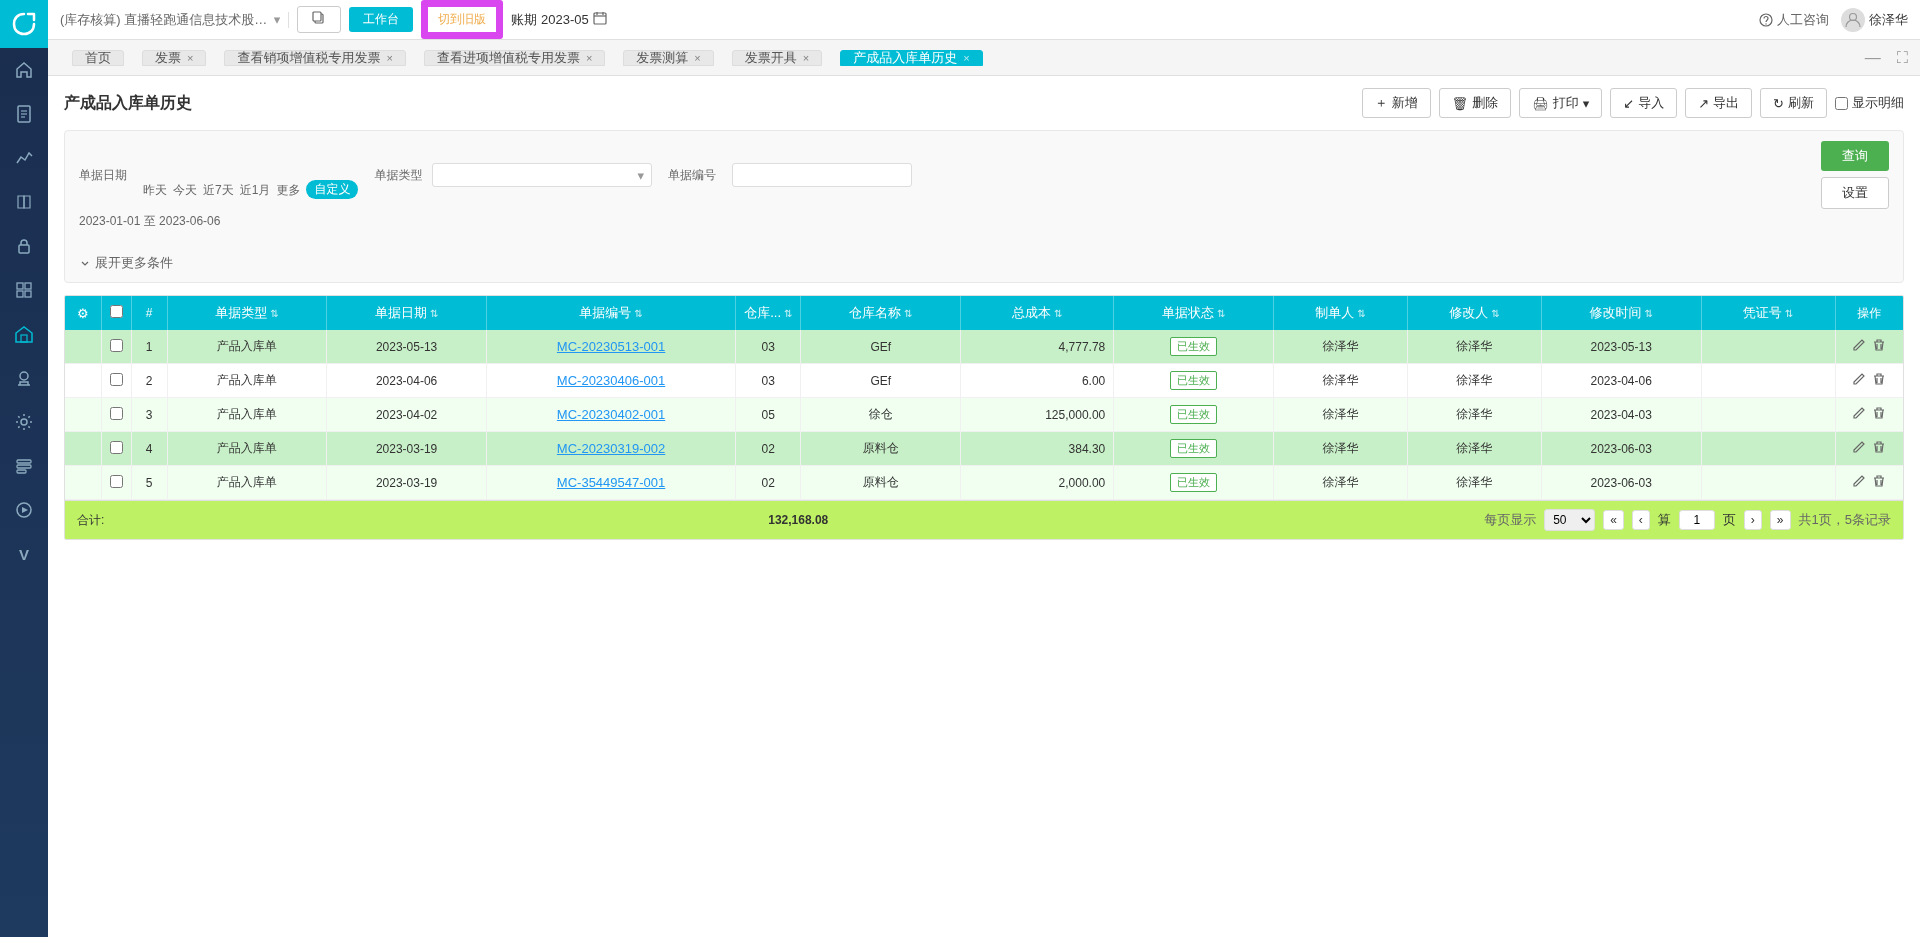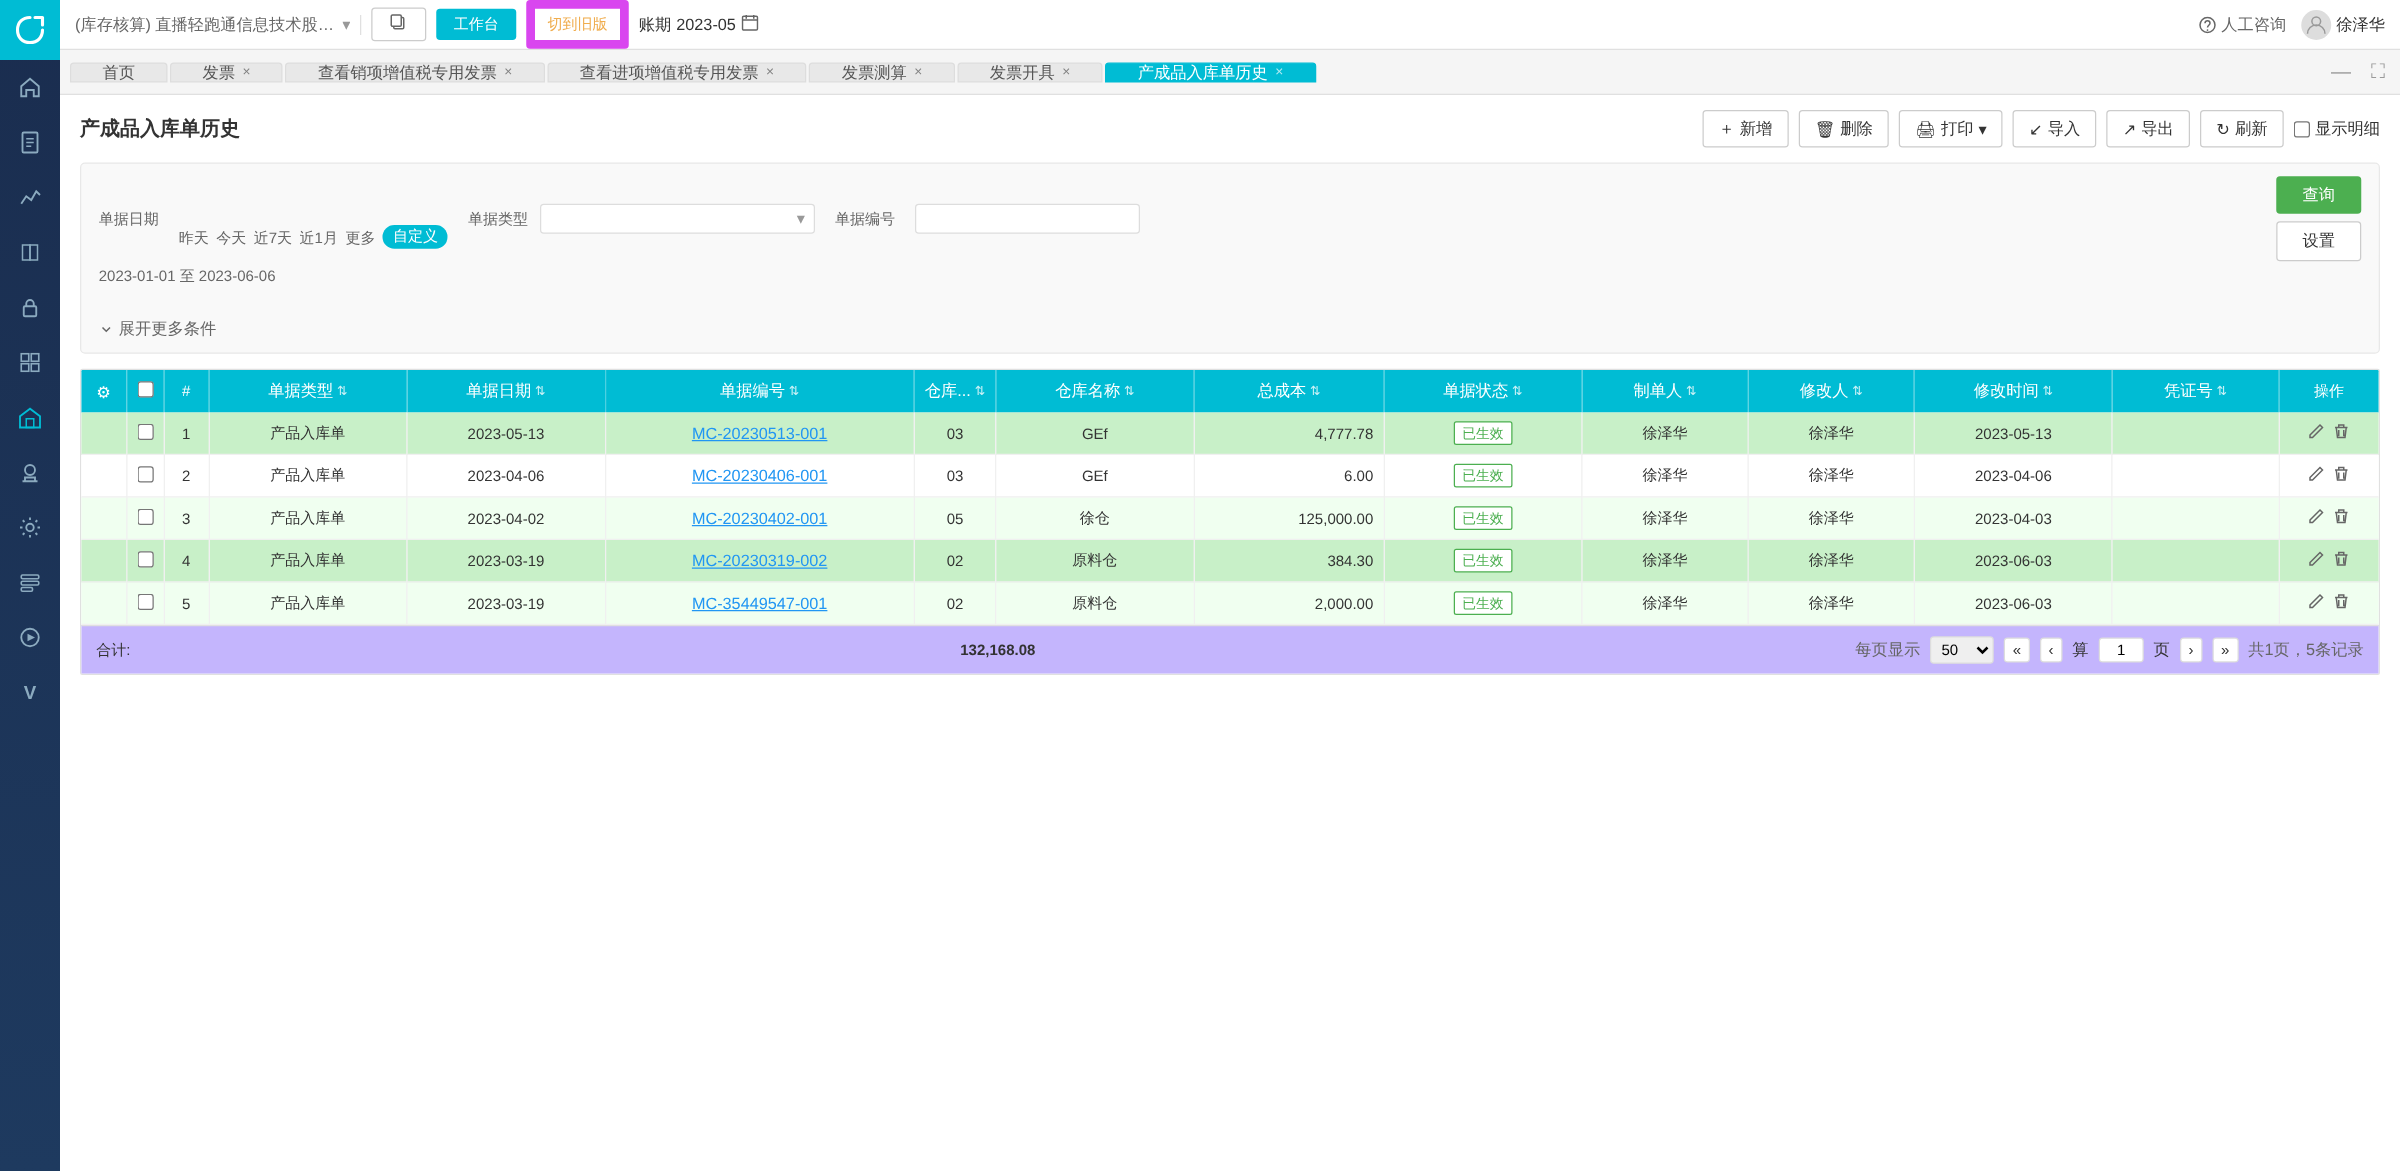--- a/index.html
+++ b/index.html
@@ -22,21 +22,21 @@
     .topbar-workbench { padding: 4px 14px; border-radius: 3px; background: #00bcd4; color: white; border: none; cursor: pointer; font-size: 12px; }
     .topbar-switch { padding: 4px 10px; border-radius: 3px; border: 7px solid #d946ef; background: white; color: #f0ad4e; cursor: pointer; font-size: 12px; }
     .topbar-period { font-size: 12px; color: #333; display: flex; align-items: center; gap: 4px; }
     .topbar-right { margin-left: auto; display: flex; align-items: center; gap: 12px; }
     .topbar-service { font-size: 12px; color: #666; display: flex; align-items: center; gap: 4px; cursor: pointer; }
     .topbar-user { font-size: 12px; color: #333; display: flex; align-items: center; gap: 4px; cursor: pointer; }
     .user-avatar { width: 24px; height: 24px; border-radius: 50%; background: #ddd; overflow: hidden; display: flex; align-items: center; justify-content: center; font-size: 10px; color: #666; }
 
     
     .tabbar { height: 36px; background: #f5f5f5; display: flex; align-items: center; padding: 0 8px; border-bottom: 1px solid #e0e0e0; flex-shrink: 0; gap: 2px; }
-    .tab { padding: 0 25px; height: 16px; display: flex; align-items: center; gap: 6px; border-radius: 3px 3px 0 0; cursor: pointer; font-size: 12px; color: #555; background: #e8e8e8; border: 1px solid #ddd; white-space: nowrap; }
+    .tab { padding: 0 12px; height: 16px; display: flex; align-items: center; gap: 6px; border-radius: 3px 3px 0 0; cursor: pointer; font-size: 12px; color: #555; background: #e8e8e8; border: 1px solid #ddd; white-space: nowrap; margin-left: 16px; }
     .tab.active { background: #00bcd4; color: white; border-color: #00bcd4; }
     .tab-close { font-size: 11px; color: inherit; opacity: 0.7; }
     .tab-bar-right { margin-left: auto; display: flex; align-items: center; gap: 8px; }
     .tab-window-btn { font-size: 16px; color: #999; cursor: pointer; padding: 2px 4px; }
 
     
     .page-content { flex: 1; overflow: auto; background: white; }
     .page-inner { padding: 12px 16px; }
     .page-title-row { display: flex; align-items: center; justify-content: space-between; margin-bottom: 12px; }
     .page-title { font-size: 16px; font-weight: bold; color: #333; }
@@ -79,21 +79,21 @@
     tbody td:last-child { border-right: none; }
     .td-link { color: #2196f3; cursor: pointer; text-decoration: underline; }
     .status-badge { display: inline-block; padding: 1px 6px; border-radius: 2px; font-size: 11px; border: 1px solid #4caf50; color: #4caf50; background: white; }
     .th-sort { display: flex; align-items: center; justify-content: center; gap: 3px; cursor: pointer; }
     .sort-icon { font-size: 10px; opacity: 0.8; }
     .td-actions { display: flex; align-items: center; justify-content: center; gap: 6px; }
     .action-icon { cursor: pointer; color: #666; font-size: 14px; }
     .checkbox-col { width: 30px; }
 
     
-    .table-footer { display: flex; align-items: center; padding: 8px 12px; border-top: 1px solid #e0e0e0; background: #c4b5fd; }
+    .table-footer { display: flex; align-items: center; padding: 8px 12px; border-top: 1px solid #e0e0e0; background: #bef264; }
     .footer-total-label { font-size: 12px; color: #333; margin-right: 8px; }
     .footer-total-val { font-size: 12px; color: #333; font-weight: bold; }
     .pagination { margin-left: auto; display: flex; align-items: center; gap: 8px; font-size: 12px; color: #333; }
     .page-size-label { color: #666; }
     .page-size-select { padding: 2px 4px; border: 1px solid #ddd; border-radius: 3px; font-size: 12px; }
     .page-btn { padding: 2px 6px; border: 1px solid #ddd; border-radius: 3px; cursor: pointer; background: white; color: #333; font-size: 12px; }
     .page-btn:disabled { color: #ccc; cursor: not-allowed; }
     .page-input { width: 36px; text-align: center; padding: 2px 4px; border: 1px solid #ddd; border-radius: 3px; font-size: 12px; }
     .page-info { color: #666; }
 
@@ -407,21 +407,21 @@
                   <span>修改时间</span>
                   <span class="sort-icon">⇅</span>
                 </div>
               </th>
               <th>
                 <div class="th-sort">
                   <span>凭证号</span>
                   <span class="sort-icon">⇅</span>
                 </div>
               </th>
-              <th style="width:80px;">操作</th>
+              <th style="width:68px;">操作</th>
             </tr>
           </thead>
           <tbody id="table-body">
           <tr class="highlight">
       <td></td>
       <td class="checkbox-col">
         <input type="checkbox" style="">
       </td>
       <td>1</td>
       <td>产品入库单</td>

